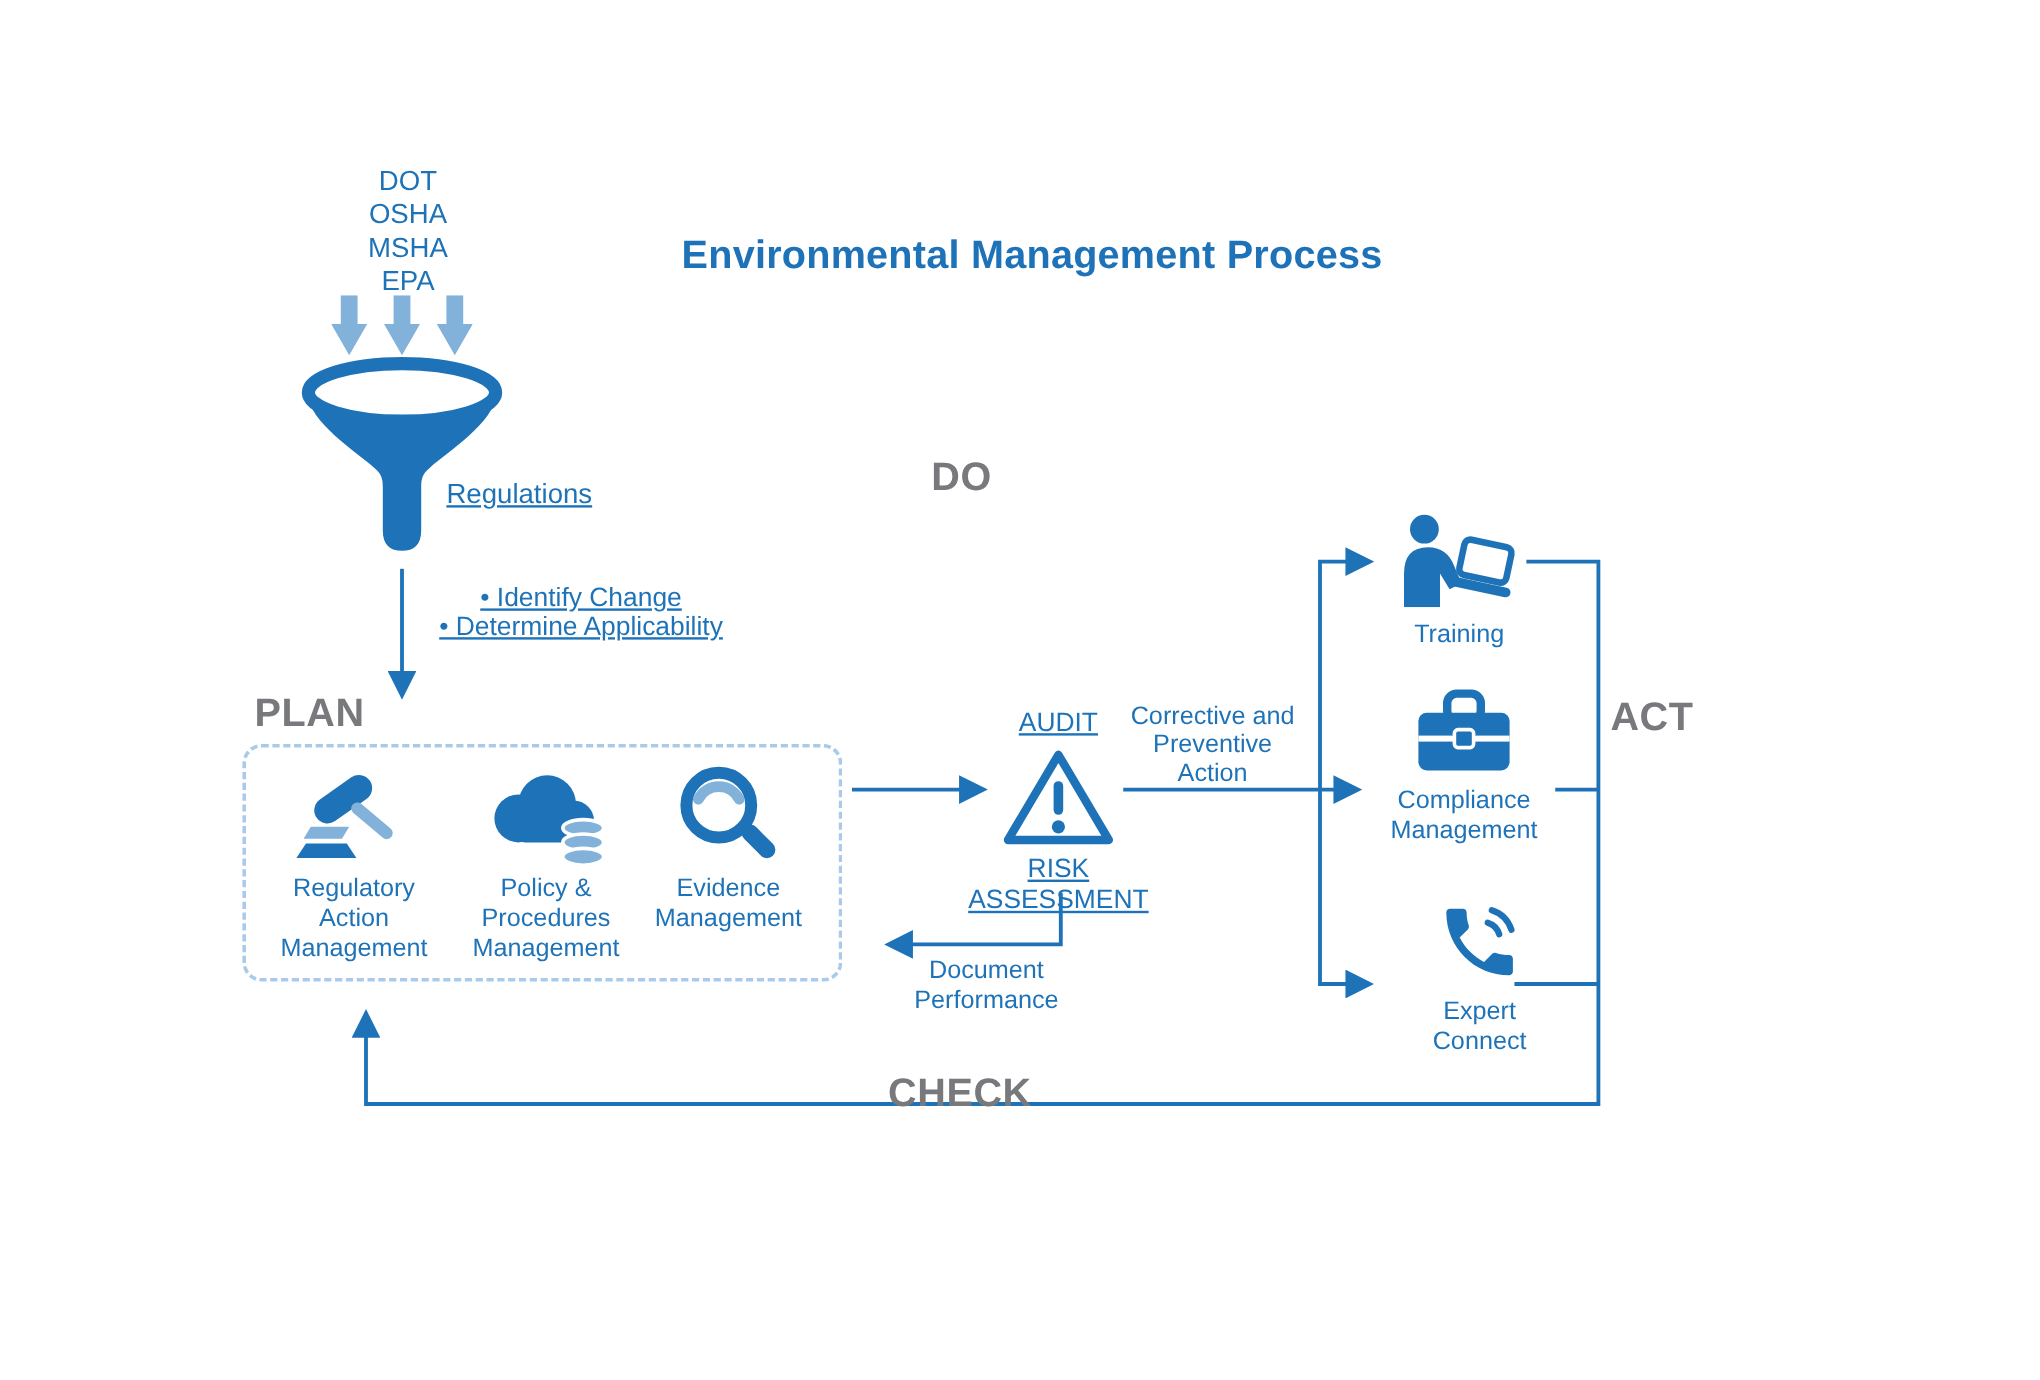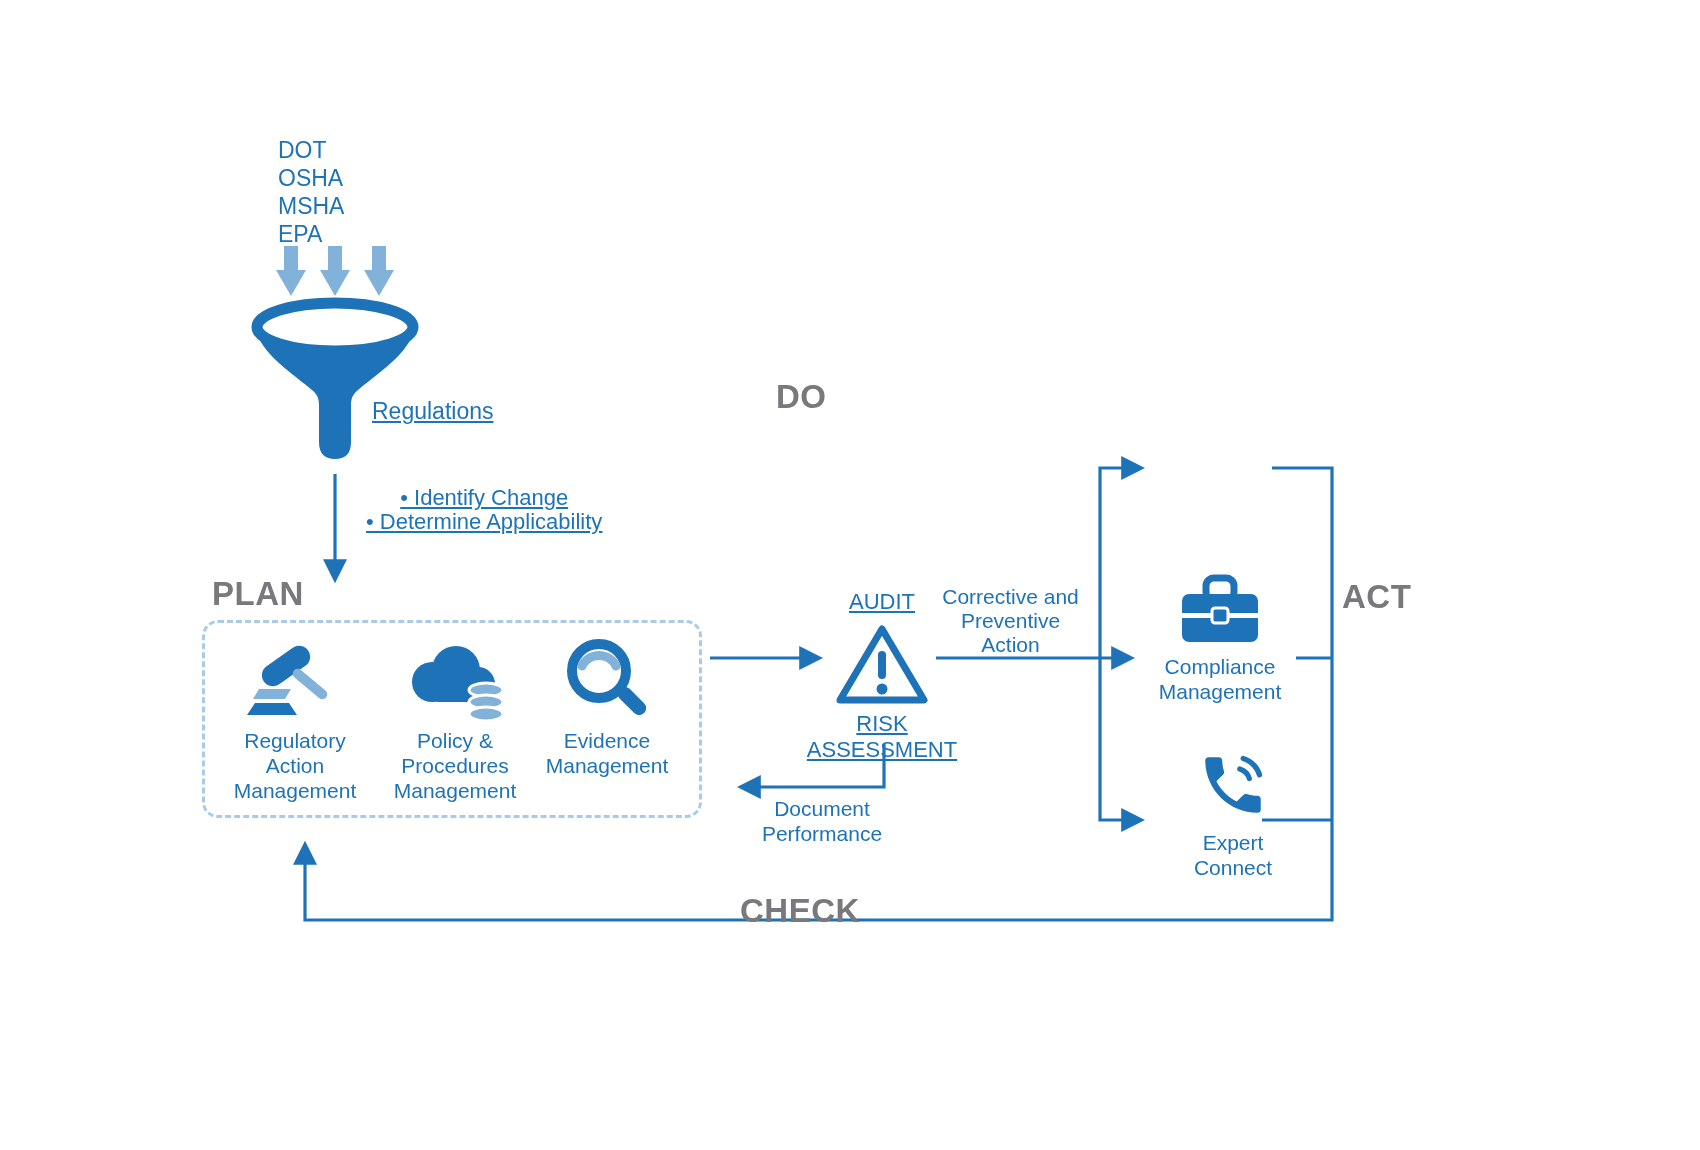--- a/index.html
+++ b/index.html
@@ -11,21 +11,21 @@
   html,body{margin:0;padding:0;background:#fff;}
   .canvas{
     position:relative;width:1700px;height:1150px;background:#ffffff;
     font-family:"Liberation Sans", sans-serif;overflow:hidden;
   }
   .abs{position:absolute;}
   .ml{white-space:pre-line;}
   .center{text-align:center;}
   .title{font-size:33px;font-weight:bold;color:var(--primary);letter-spacing:0.2px;}
   .phase{font-size:33px;font-weight:bold;color:var(--gray);letter-spacing:0.5px;}
-  .sources{font-size:23px;line-height:28px;color:var(--primary);}
+  .sources{font-size:23px;line-height:28px;color:var(--primary);text-align:center;}
   .small-label{font-size:21px;line-height:25px;color:var(--primary);}
   .mid-label{font-size:22px;line-height:26px;color:var(--primary);text-decoration:underline;}
   .plan-box{
     width:500px;height:198px;border:3px dashed var(--box_border);border-radius:16px;
     box-sizing:border-box;
   }
   .plan-item{width:160px;text-align:center;}
   .act-item{text-align:center;}
   .icon-box{height:92px;display:flex;align-items:center;justify-content:center;}
   .icon-box-sm{height:80px;display:flex;align-items:flex-end;justify-content:center;}
@@ -58,20 +58,21 @@
       <path d="M936,658 H1128" marker-end="url(#arrow)"></path>
       <path d="M1100,658 V468 H1138" marker-end="url(#arrow)"></path>
       <path d="M1100,658 V820 H1138" marker-end="url(#arrow)"></path>
       <path d="M1272,468 H1332 V920 H305 V848" marker-end="url(#arrow)"></path>
       <path d="M1296,658 H1332"></path>
       <path d="M1262,820 H1332"></path>
       <path d="M884,744 V787 H744" marker-end="url(#arrow)"></path>
     </g>
   </svg>
 
+  <div class="abs title center" style="left:520px;top:193px;width:680px;">Environmental Management Process</div>
 
   <div class="abs sources" style="left:278px;top:136px;width:124px;">
     <div>DOT</div>
     <div>OSHA</div>
     <div>MSHA</div>
     <div>EPA</div>
   </div>
 
   <svg class="abs" style="left:276px;top:246px" width="118" height="50" viewBox="0 0 118 50">
     <path class="fl" d="M8,0 L22,0 L22,24 L30,24 L15,50 L0,24 L8,24 Z"></path>
@@ -153,20 +154,33 @@
     <div class="mid-label">RISK ASSESSMENT</div>
   </div>
 
   <div class="abs small-label ml center" style="left:933px;top:585px;width:155px;line-height:24px;">Corrective and
 Preventive
 Action</div>
 
   <div class="abs small-label ml center" style="left:757px;top:796px;width:130px;">Document
 Performance</div>
 
+  <div class="abs act-item" style="left:1156px;top:426px;width:120px;">
+    <div class="icon-box-sm">
+      <svg width="100" height="78" viewBox="0 0 100 78">
+        <circle class="fp" cx="21" cy="13" r="12"></circle>
+        <path class="fp" d="M4,78 L4,50 Q4,28 24,28 Q40,28 46,44 L52,58 L42,63 L34,50 L34,78 Z"></path>
+        <g transform="rotate(12 68 48)">
+          <rect class="fw sp" x="50" y="24" width="40" height="30" rx="5" stroke-width="5.5"></rect>
+          <rect class="fp" x="42" y="57" width="54" height="8" rx="4"></rect>
+        </g>
+      </svg>
+    </div>
+    <div class="small-label ml" style="margin-top:10px;">Training</div>
+  </div>
 
   <div class="abs act-item" style="left:1146px;top:570px;width:148px;">
     <div class="icon-box-sm" style="height:76px;">
       <svg width="82" height="72" viewBox="0 0 82 72">
         <rect class="nf sp" x="27" y="4" width="28" height="22" rx="8" stroke-width="7"></rect>
         <rect class="fp" x="3" y="20" width="76" height="48" rx="7"></rect>
         <rect class="fw" x="3" y="39" width="76" height="5"></rect>
         <rect class="fp sw" x="33" y="34" width="16" height="15" rx="3" stroke-width="3"></rect>
       </svg>
     </div>

